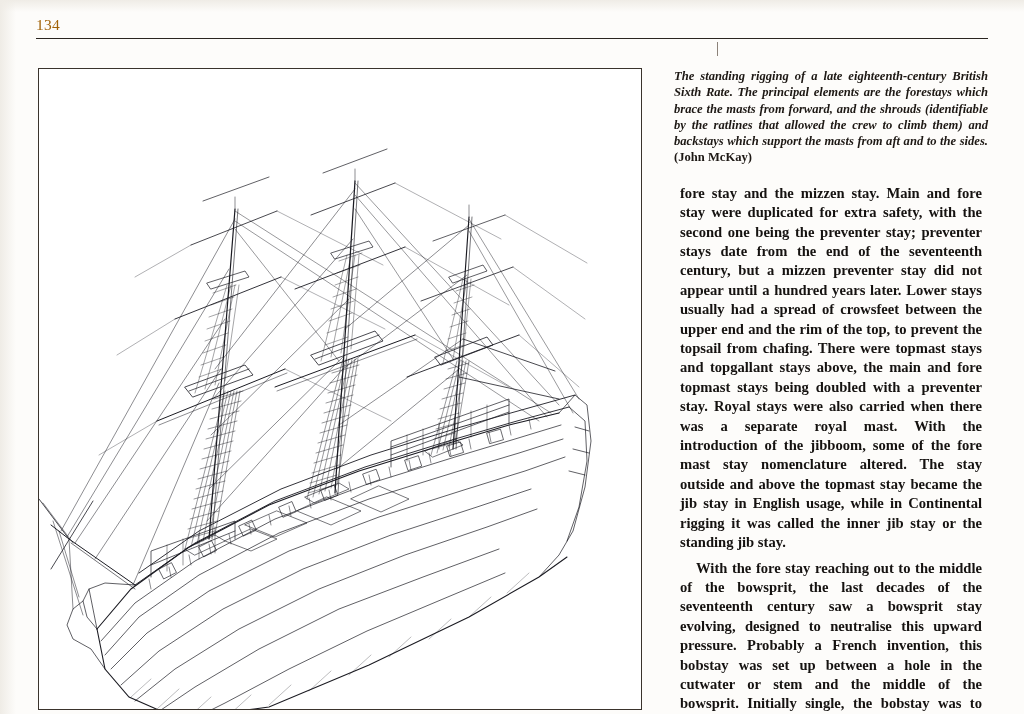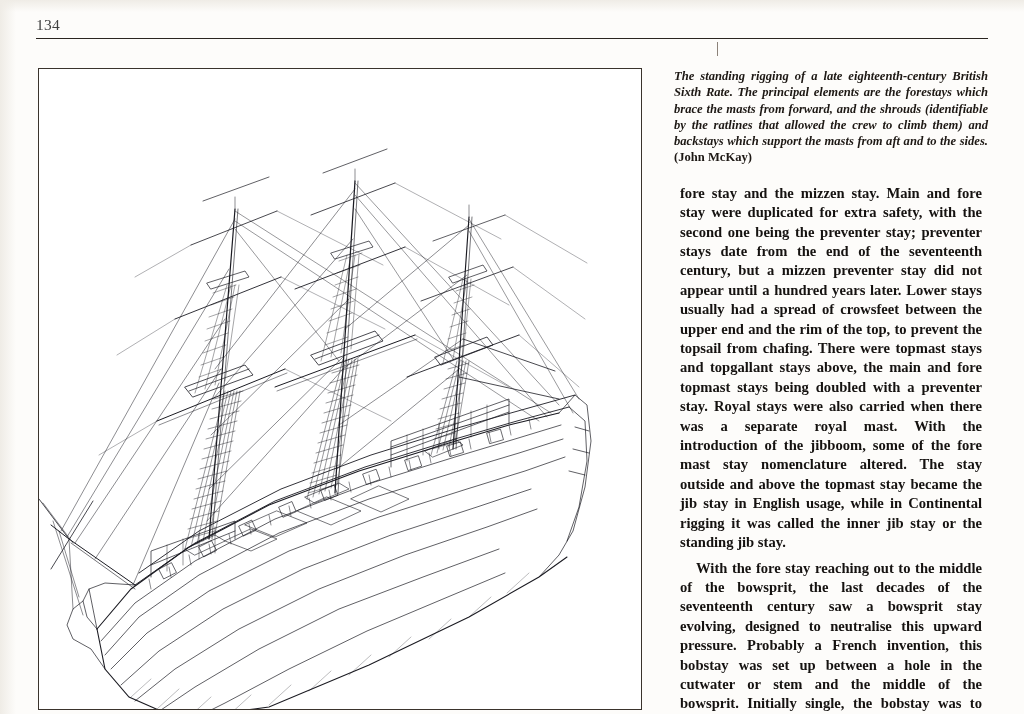--- a/index.html
+++ b/index.html
@@ -27,21 +27,21 @@
     left: 36px;
     width: 952px;
     height: 26px;
   }
   .folio-number {
     position: absolute;
     left: 0;
     top: 0;
     font-size: 15.5px;
     letter-spacing: 0.2px;
-    color: #404040;
+    color: #a16207;
   }
   .folio-rule {
     position: absolute;
     left: 0;
     top: 22px;
     width: 952px;
     height: 1px;
     background: #2a2520;
   }
   

